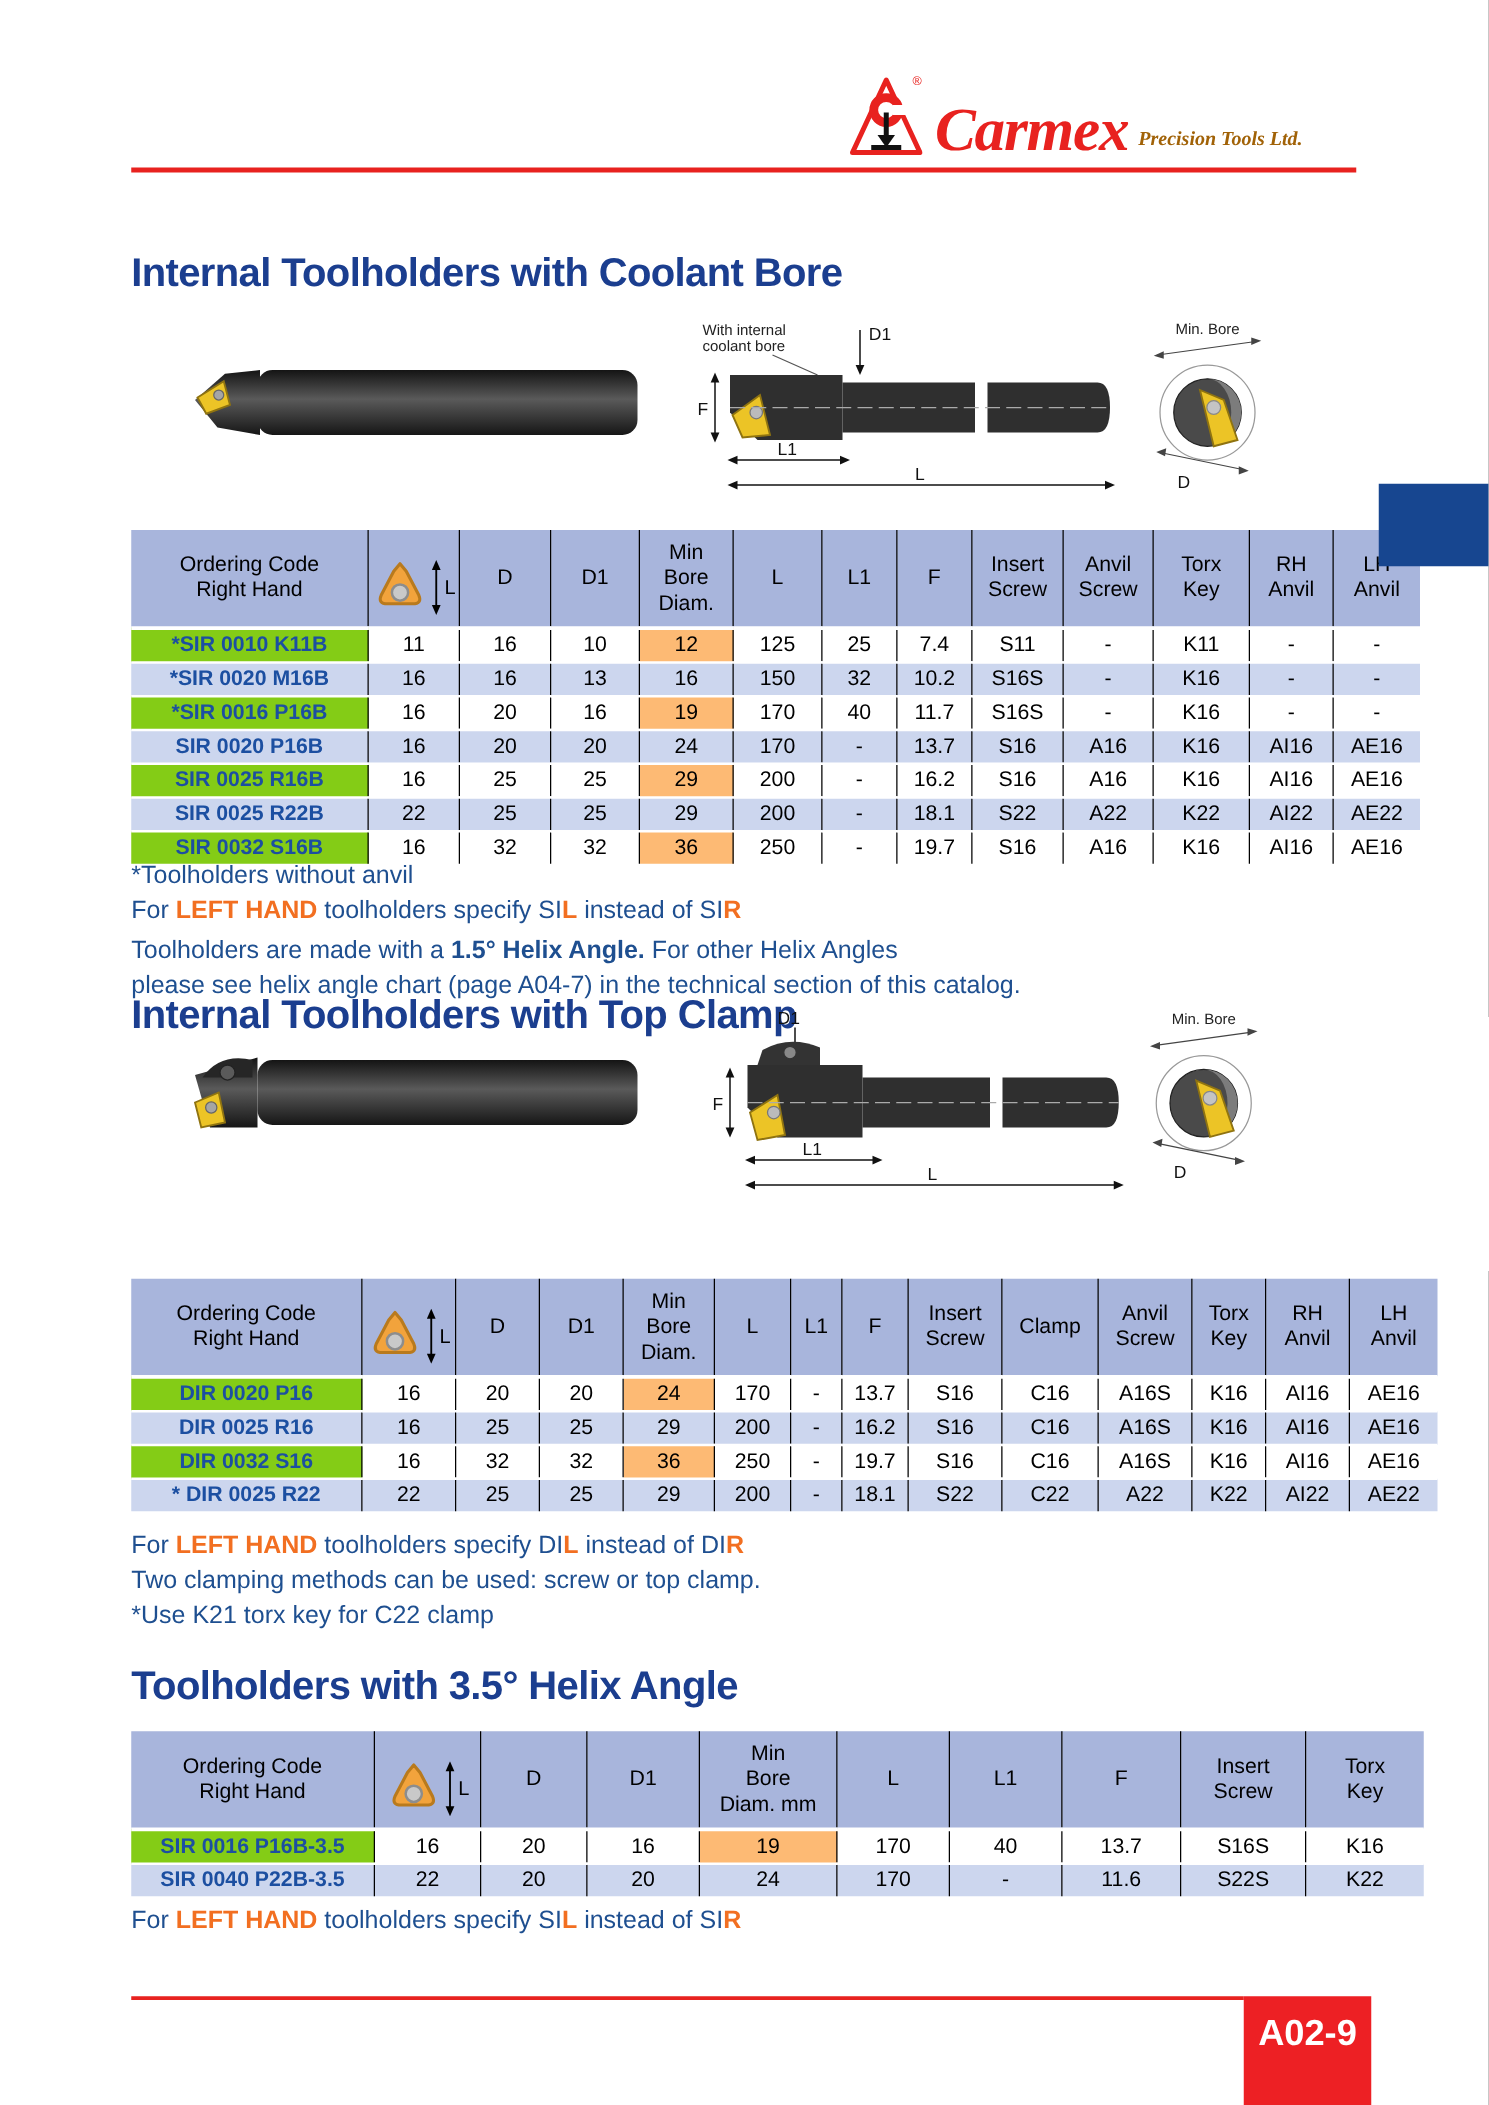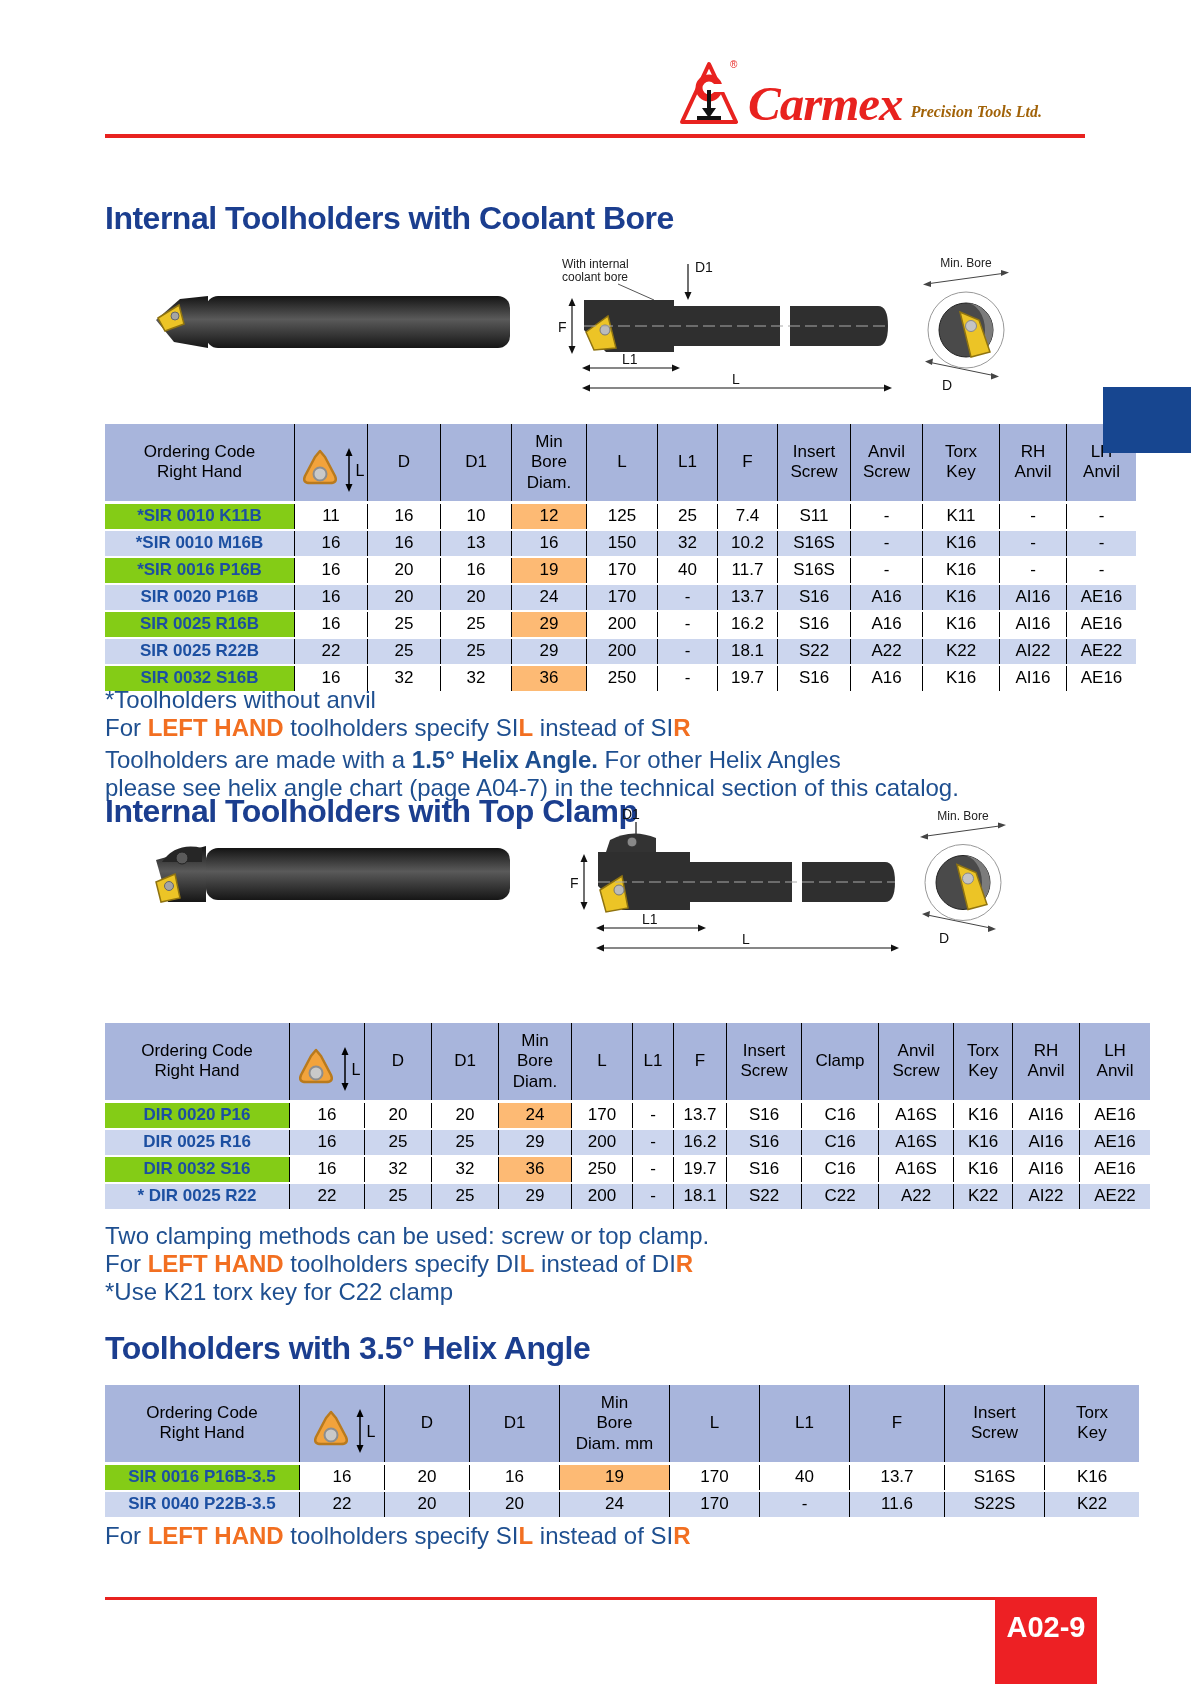--- a/index.html
+++ b/index.html
@@ -62,21 +62,21 @@
   #t2 th:nth-child(10){width:72px} #t2 th:nth-child(11){width:70px} #t2 th:nth-child(12){width:54px}
   #t2 th:nth-child(13){width:62px} #t2 th:nth-child(14){width:66px}
   #t3 th:nth-child(1){width:190px} #t3 th:nth-child(2){width:80px} #t3 th:nth-child(3){width:80px}
   #t3 th:nth-child(4){width:85px} #t3 th:nth-child(5){width:105px} #t3 th:nth-child(6){width:85px}
   #t3 th:nth-child(7){width:85px} #t3 th:nth-child(8){width:90px} #t3 th:nth-child(9){width:95px}
   #t3 th:nth-child(10){width:90px}
   
   .ins-wrap { display:inline-flex; align-items:center; justify-content:center; gap:2px; }
   .l-label { font-size:16px; color:#000; }
   
-  .note-block { position:absolute; left:105px; font-size:24px; line-height:28px; color:#1e4f90; }
+  .note-block { position:absolute; left:105px; font-size:20px; line-height:28px; color:#1e4f90; }
   #notes1 { top:686px; } #helix-note { top:746px; } #notes2 { top:1222px; } #notes3 { top:1522px; }
   .s-p {} .s-hl { color:#f26f21; font-weight:bold; } .s-b { font-weight:bold; }
   
   .diagram { position:absolute; }
   #photo1 { left:148px; top:290px; } #draw1 { left:556px; top:256px; } #end1 { left:916px; top:256px; }
   #photo2 { left:148px; top:838px; } #draw2 { left:570px; top:806px; } #end2 { left:913px; top:806px; }
   .dim-text { font-size:12px; fill:#222; font-family:"Liberation Sans",sans-serif; }
   .dim-label { font-size:14px; fill:#111; font-family:"Liberation Sans",sans-serif; }
   
   .side-tab { position:absolute; left:1103px; top:387px; width:88px; height:66px; background:#174690; }
@@ -214,21 +214,21 @@
           <td>125</td>
           <td>25</td>
           <td>7.4</td>
           <td>S11</td>
           <td>-</td>
           <td>K11</td>
           <td>-</td>
           <td>-</td>
         </tr>
         <tr class="row-b">
-          <td class="code">*SIR 0010 M16B</td>
+          <td class="code">*SIR 0020 M16B</td>
           <td>16</td>
           <td>16</td>
           <td>13</td>
           <td class="minbore">16</td>
           <td>150</td>
           <td>32</td>
           <td>10.2</td>
           <td>S16S</td>
           <td>-</td>
           <td>K16</td>
@@ -477,22 +477,22 @@
           <td>C22</td>
           <td>A22</td>
           <td>K22</td>
           <td>AI22</td>
           <td>AE22</td>
         </tr>
       </tbody>
     </table>
 
   <div class="note-block" id="notes2">
+    <div><span class="s-p">For </span><span class="s-hl">LEFT HAND</span><span class="s-p"> toolholders specify DI</span><span class="s-hl">L</span><span class="s-p"> instead of DI</span><span class="s-hl">R</span></div>
     <div>Two clamping methods can be used: screw or top clamp.</div>
-    <div><span class="s-p">For </span><span class="s-hl">LEFT HAND</span><span class="s-p"> toolholders specify DI</span><span class="s-hl">L</span><span class="s-p"> instead of DI</span><span class="s-hl">R</span></div>
     <div>*Use K21 torx key for C22 clamp</div>
   </div>
 
   <h2 class="sec-heading" id="h-sec3">Toolholders with 3.5° Helix Angle</h2>
 
   <table class="spec-table" id="t3">
       <thead>
         <tr>
           <th>Ordering Code
 Right Hand</th>

